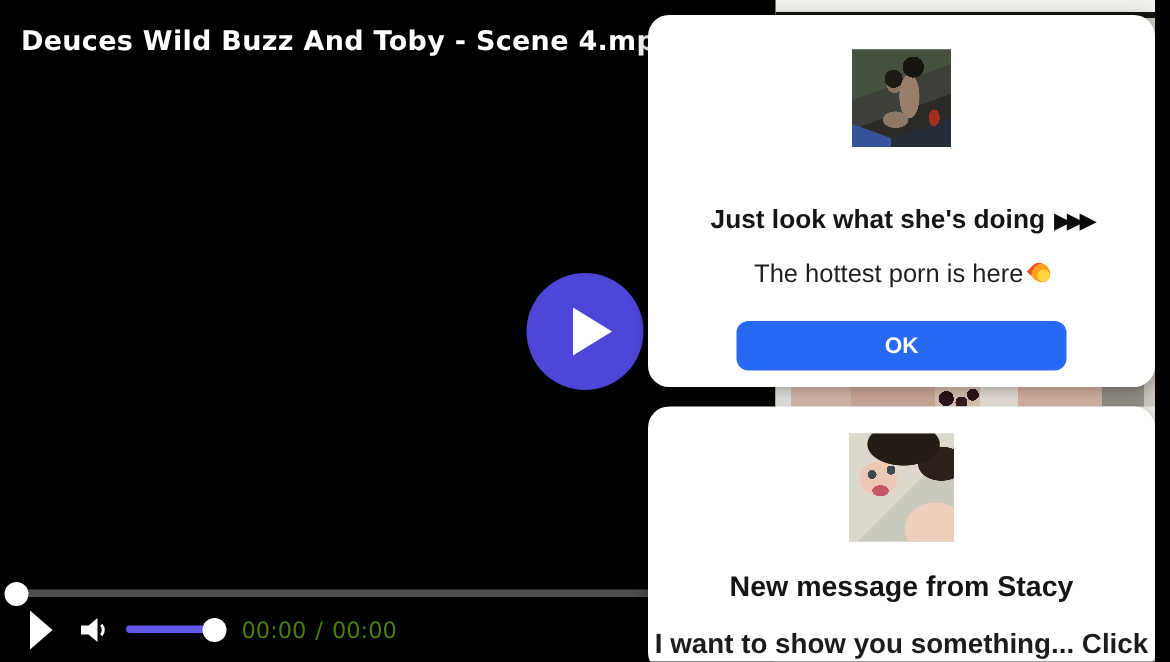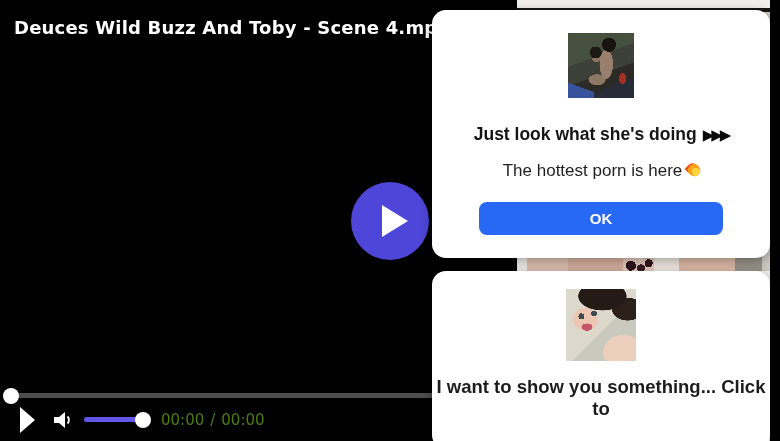--- a/index.html
+++ b/index.html
@@ -99,34 +99,34 @@
       radial-gradient(ellipse 20px 18px at 28% 42%, #ecc7b4 0 62%, transparent 64%),
       radial-gradient(ellipse 34px 20px at 52% 10%, #241a16 0 70%, transparent 72%),
       radial-gradient(ellipse 22px 16px at 88% 28%, #2c201a 0 70%, transparent 72%),
       radial-gradient(ellipse 30px 26px at 82% 88%, #ecd0bd 0 66%, transparent 68%),
       linear-gradient(135deg, #ddd8cc 0 55%, #c9c9bd 55%),
       #d6d2c6;
   }
   .card h2 {
     margin:0; color:#151515; font-weight:bold;
   }
-  .card-top h2 { margin-top:26px; font-size:17.5px; }
+  .card-top h2 { margin-top:38px; font-size:17.5px; }
   .card-bottom h2 { margin-top:20px; font-size:19px; }
   .arrows {
     font-family:"DejaVu Sans", sans-serif; font-size:15px;
     letter-spacing:-3px; margin-left:6px; color:#0b0b0b;
   }
   .card-sub { margin-top:16px; font-size:17px; color:#1f1f1f; }
   .flame {
     display:inline-block; width:12px; height:14px; margin-left:5px;
     background:radial-gradient(circle at 50% 70%, #ffd43b 0 35%, #ff9f1a 36% 70%, #f4511e 71%);
     border-radius:0 50% 50% 50%; transform:rotate(-45deg) translateY(1px);
   }
   .ok-btn {
-    display:block; margin:21px auto 0; width:244px; height:33px;
+    display:block; margin:21px auto 0; width:220px; height:33px;
     background:#2768f5; color:#fff; font-weight:bold; font-size:15px;
     border:none; border-radius:8px; cursor:pointer;
     font-family:"Liberation Sans", sans-serif;
     text-align:center;
   }
   .card-msg { margin-top:15px; font-size:18.5px; color:#1c1c1c;font-weight:bold; }
 </style>
 </head>
 <body>
 
@@ -163,14 +163,15 @@
   <div class="thumb thumb-couple" style="position:relative;">
     <span class="blanket"></span>
   </div>
   <h2><span>Just look what she's doing</span><span class="arrows">▶▶▶</span></h2>
   <div class="card-sub"><span>The hottest porn is here</span><span class="flame"></span></div>
   <button class="ok-btn">OK</button>
 </div>
 
 <div class="card card-bottom">
   <div class="thumb thumb-stacy"></div>
+  <h2>New message from Stacy</h2>
   <div class="card-msg">I want to show you something... Click to</div>
 </div>
 
 </body></html>

